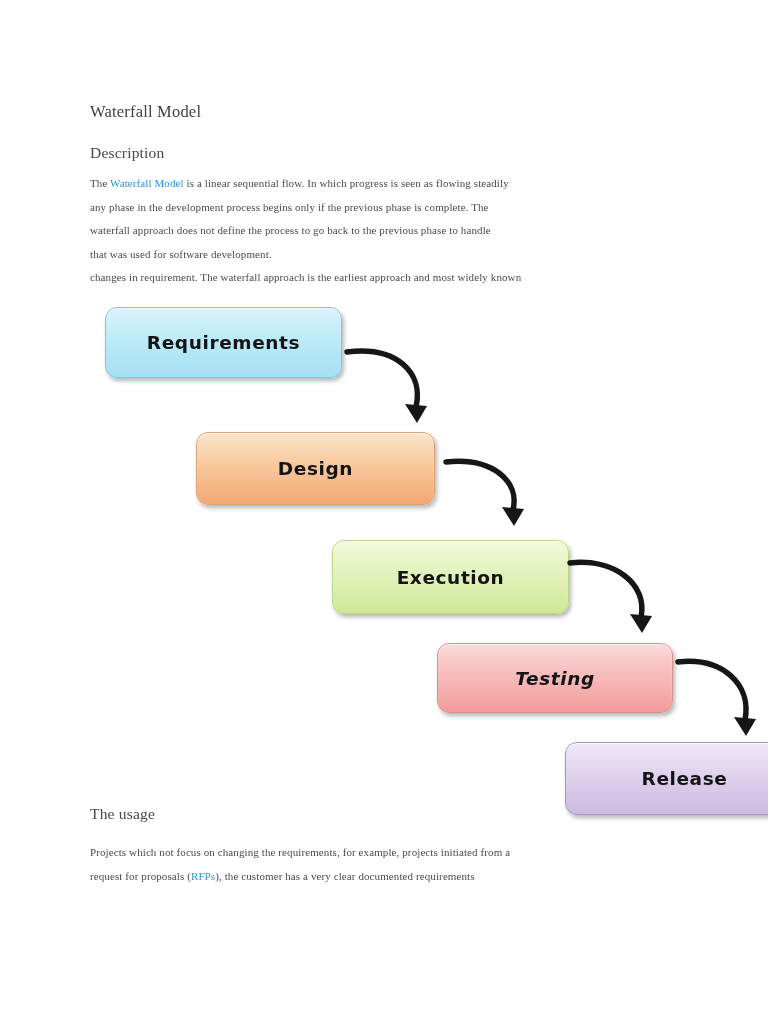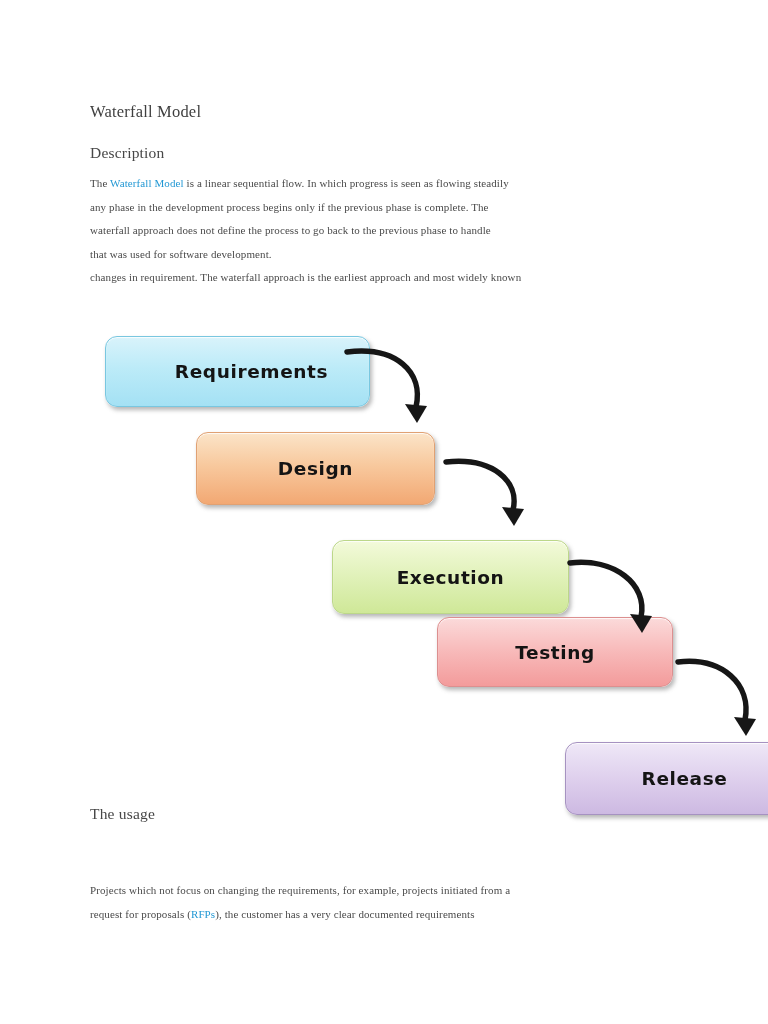--- a/index.html
+++ b/index.html
@@ -28,54 +28,54 @@
   .heading-usage { left: 90px; top: 805px; }
 
   .para { left: 90px; color: #4a4a4a; }
   .para .pline {
     font-size: 11px;
     line-height: 23.5px;
     white-space: nowrap;
     letter-spacing: 0.1px;
   }
   .para-description { top: 172px; }
-  .para-usage { top: 878px; }
+  .para-usage { top: 840px; }
   .para-usage .pline { line-height: 24px; }
   .tlink { color: #2398d4; cursor: pointer; }
 
   
   .phase {
     position: absolute;
     border-radius: 12px;
     display: flex; align-items: center; justify-content: center;
     font-family: "DejaVu Sans", sans-serif;
     font-size: 18.5px; font-weight: 700; color: #141414;
     letter-spacing: 0.6px;
     box-shadow: 2px 3px 4px rgba(95,95,95,0.45), inset 0 1px 1px rgba(255,255,255,0.85);
   }
   .phase-requirements {
-    left: 105px; top: 336px; width: 235px; height: 69px;
+    left: 105px; top: 307px; width: 235px; height: 69px;
     border: 1.5px solid #79c7e0;
     background: linear-gradient(180deg, #d9f3fb 0%, #bcebf8 45%, #a4e1f4 100%);
-    padding-left: 28px;
   }
   .phase-design {
     left: 196px; top: 432px; width: 237px; height: 71px;
     border: 1.5px solid #e0a173;
     background: linear-gradient(180deg, #fbe4c8 0%, #f8c99e 45%, #f2a873 100%);
   }
   .phase-execution {
     left: 332px; top: 540px; width: 235px; height: 72px;
     border: 1.5px solid #bcd789;
     background: linear-gradient(180deg, #f3fada 0%, #e2f2bc 45%, #cfe898 100%);
   }
   .phase-testing {
-    left: 437px; top: 617px; width: 234px; height: 68px;
+    left: 437px; top: 643px; width: 234px; height: 68px;
     border: 1.5px solid #dc8f8f;
     background: linear-gradient(180deg, #fbdada 0%, #f8bcbc 45%, #f39b9b 100%);
+    font-style: italic;
   }
   .phase-release {
     left: 565px; top: 742px; width: 237px; height: 71px;
     border: 1.5px solid #a692c1;
     background: linear-gradient(180deg, #efe8f7 0%, #e0d2ee 45%, #cdb9e2 100%);
   }
 
   .arrow-layer { left: 0; top: 0; pointer-events: none; }
 </style>
 </head>

